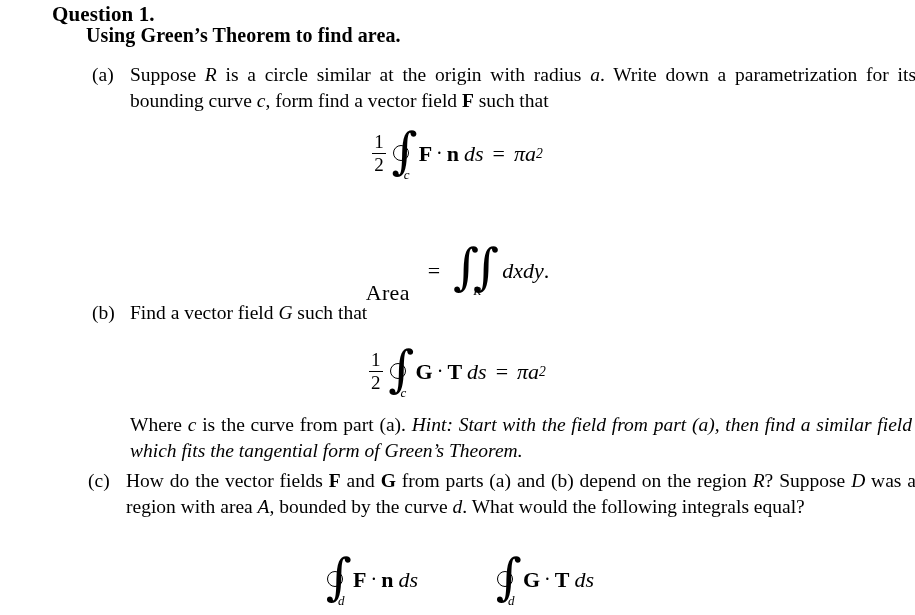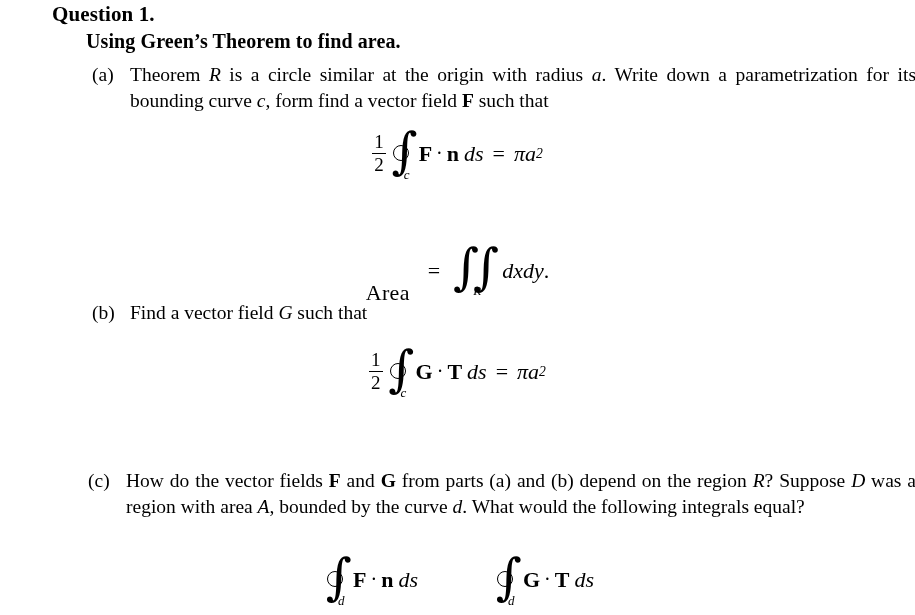--- a/index.html
+++ b/index.html
@@ -26,21 +26,21 @@
     position: absolute;
     left: 52px;
     top: 2px;
     font-size: 21px;
     font-weight: bold;
     letter-spacing: 0.1px;
   }
   .q-subtitle {
     position: absolute;
     left: 86px;
-    top: 30px;
+    top: 24px;
     font-size: 20px;
     font-weight: bold;
     letter-spacing: 0.1px;
   }
 
   
   .item {
     position: absolute;
     display: flex;
     align-items: flex-start;
@@ -202,21 +202,21 @@
 </head>
 <body>
 
 <div class="page">
 
   <div class="q-title">Question 1.</div>
   <div class="q-subtitle">Using Green’s Theorem to find area.</div>
 
   <div class="item item-a">
     <span class="marker">(a)</span>
-    <span class="body"><span>Theorem </span><span class="mi">R</span><span> is a circle similar at the origin with radius </span><span class="mi">a</span><span>. Write down a parametrization for its bounding curve </span><span class="mi">c</span><span>, form find a vector field </span><span class="mb">F</span><span> such that</span></span>
+    <span class="body"><span>Suppose </span><span class="mi">R</span><span> is a circle similar at the origin with radius </span><span class="mi">a</span><span>. Write down a parametrization for its bounding curve </span><span class="mi">c</span><span>, form find a vector field </span><span class="mb">F</span><span> such that</span></span>
   </div>
 
   <div class="display eq1">
     <span class="mrow">
       <span class="frac">
         <span class="num">1</span>
         <span class="den">2</span>
       </span>
       <span class="cint">
         <span class="sgn">∫</span>
@@ -278,20 +278,21 @@
       <span class="mi">ds</span>
       <span class="sp-wide"></span>
       <span>=</span>
       <span class="sp-wide"></span>
       <span class="mi">π</span>
       <span class="mi">a</span>
         <sup class="ex">2</sup>
     </span>
   </div>
 
+  <div class="para where-b"><span>Where </span><span class="mi">c</span><span> is the curve from part (a). </span><span class="it">Hint: Start with the field from part (a), then find a similar field which fits the tangential form of Green’s Theorem.</span></div>
 
   <div class="item item-c">
     <span class="marker">(c)</span>
     <span class="body"><span>How do the vector fields </span><span class="mb">F</span><span> and </span><span class="mb">G</span><span> from parts (a) and (b) depend on the region </span><span class="mi">R</span><span>? Suppose </span><span class="mi">D</span><span> was a region with area </span><span class="mi">A</span><span>, bounded by the curve </span><span class="mi">d</span><span>. What would the following integrals equal?</span></span>
   </div>
 
   <div class="display eq4">
     <span class="mrow">
       <span class="cint">
         <span class="sgn">∫</span>

